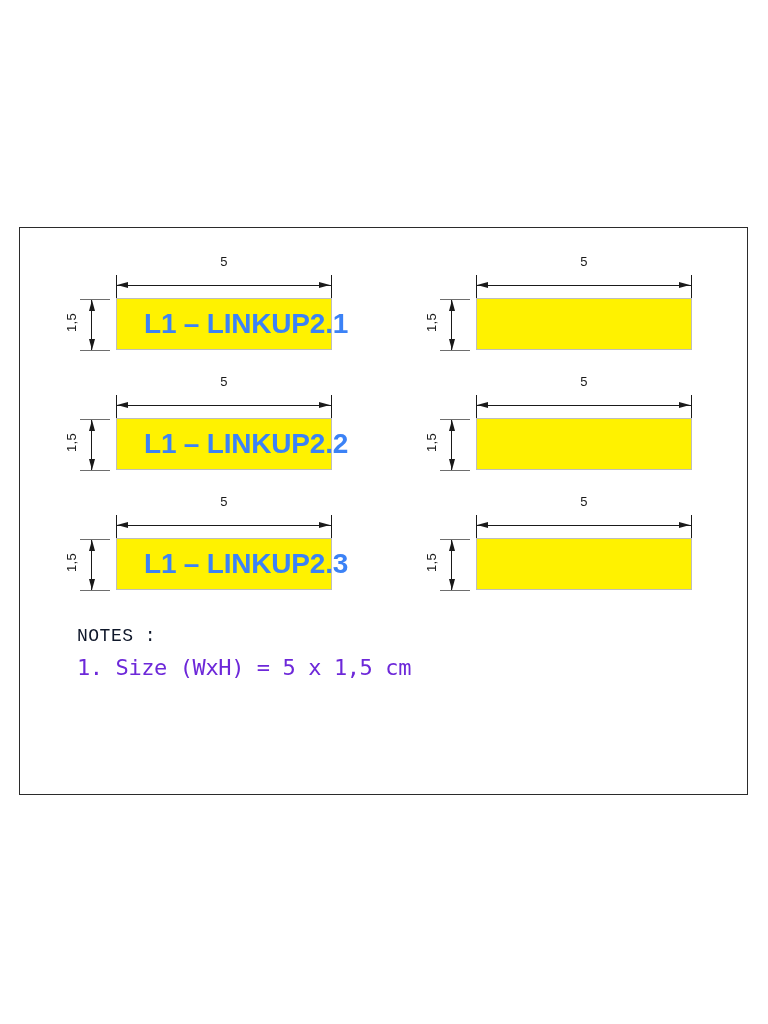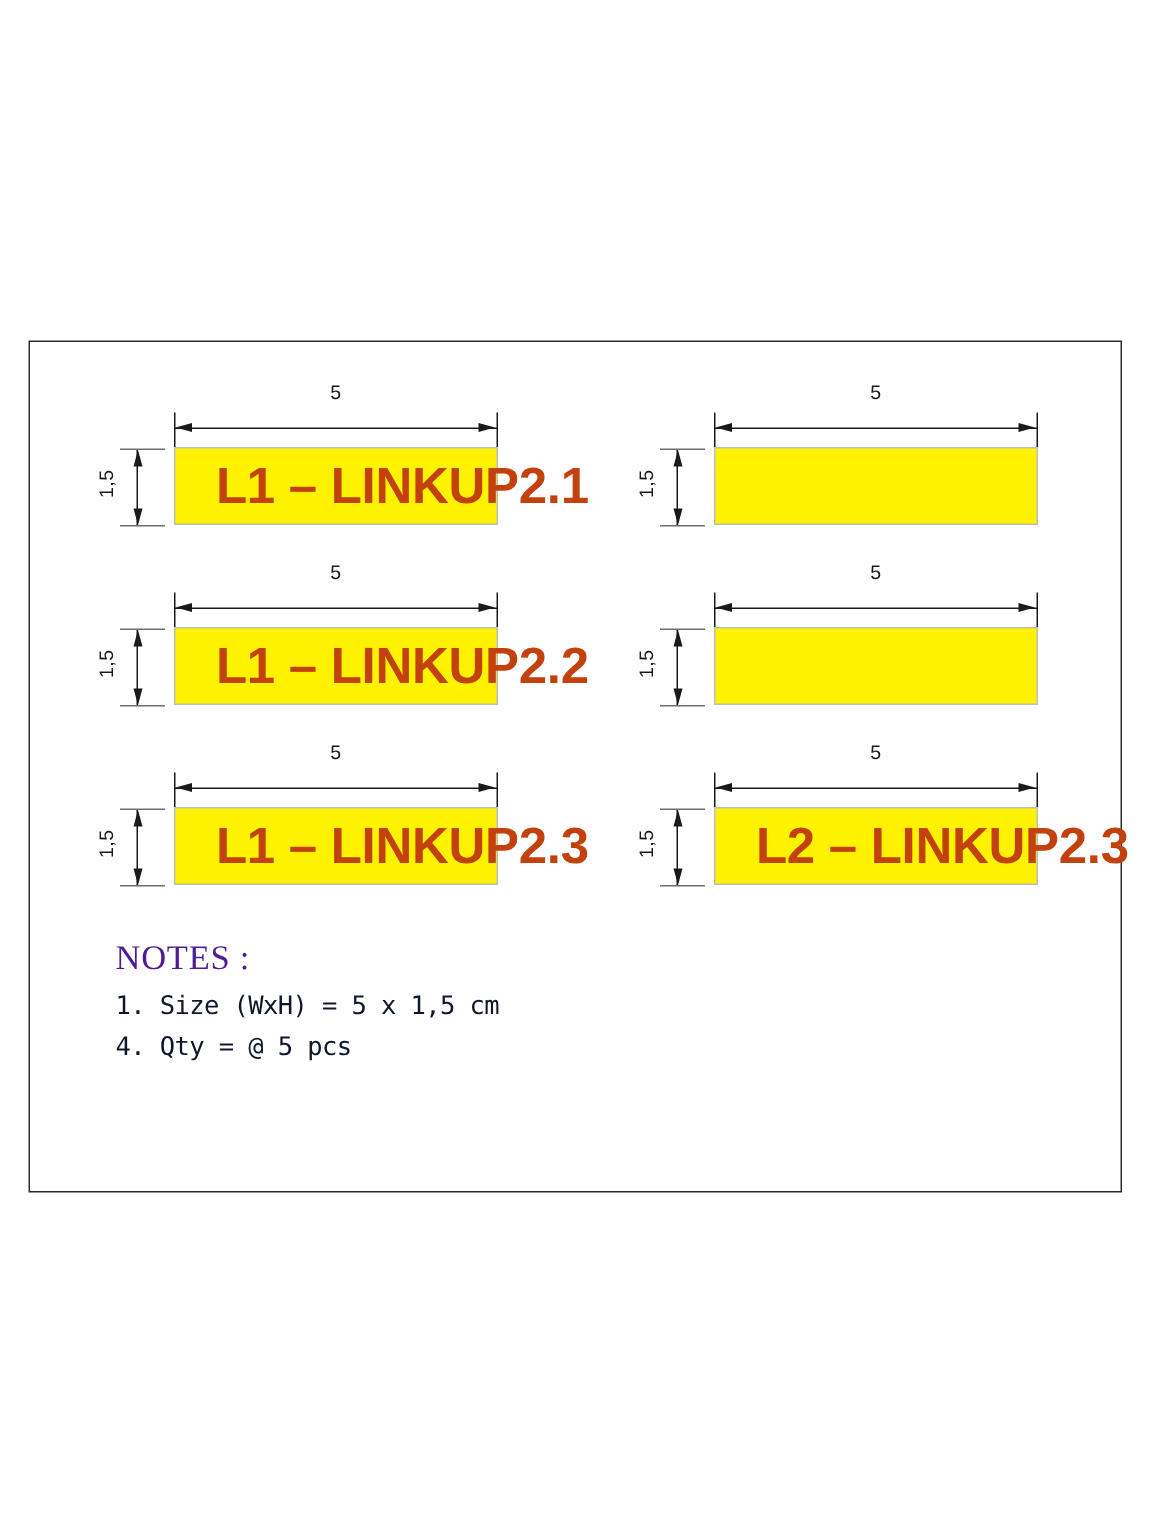--- a/index.html
+++ b/index.html
@@ -153,47 +153,47 @@
     box-sizing: border-box;
   }
   .sticker-text {
     position: absolute;
     left: 0px;
     top: 44px;
     width: 216px;
     height: 63px;
     line-height: 52px;
     text-align: center;
-    font-size: 34px;
+    font-size: 28px;
     font-weight: 700;
-    color: #c2410c;
+    color: #3b82f6;
     white-space: nowrap;
     letter-spacing: -0.2px;
     text-indent: 28px;
     font-family: "Liberation Sans", sans-serif;
   }
 
   
   #notes {
     position: absolute;
     left: 57px;
     top: 398px;
     width: 420px;
   }
   #notes-title {
-    font-size: 23px;
-    color: #4c1d95;
-    font-family: Liberation Serif, serif;
+    font-size: 18px;
+    color: #0f172a;
+    font-family: Liberation Mono, monospace;
     font-weight: 400;
     letter-spacing: 0.5px;
     margin-bottom: 9px;
   }
   .note-line {
-    font-size: 17px;
-    color: #0f172a;
+    font-size: 22px;
+    color: #6d28d9;
     font-family: "DejaVu Sans Mono", monospace;
     letter-spacing: -0.4px;
     margin-bottom: 7px;
     white-space: nowrap;
   }
 </style>
 </head>
 <body>
 
 <div id="drawing-frame">
@@ -312,22 +312,20 @@
     </div>
     <div class="dim-left">
       <div class="dim-left-value">1,5</div>
       <div class="dim-line-v"></div>
       <div class="ext-h top"></div>
       <div class="ext-h bottom"></div>
       <div class="arrow-v top"></div>
       <div class="arrow-v bottom"></div>
     </div>
     <div class="sticker"></div>
-    <div class="sticker-text">L2 – LINKUP2.3</div>
   </div>
 
   <div id="notes">
     <div id="notes-title">NOTES :</div>
     <div class="note-line">1. Size (WxH) = 5 x 1,5 cm</div>
-    <div class="note-line">4. Qty = @ 5 pcs</div>
   </div>
 
 </div>
 
 </body></html>

